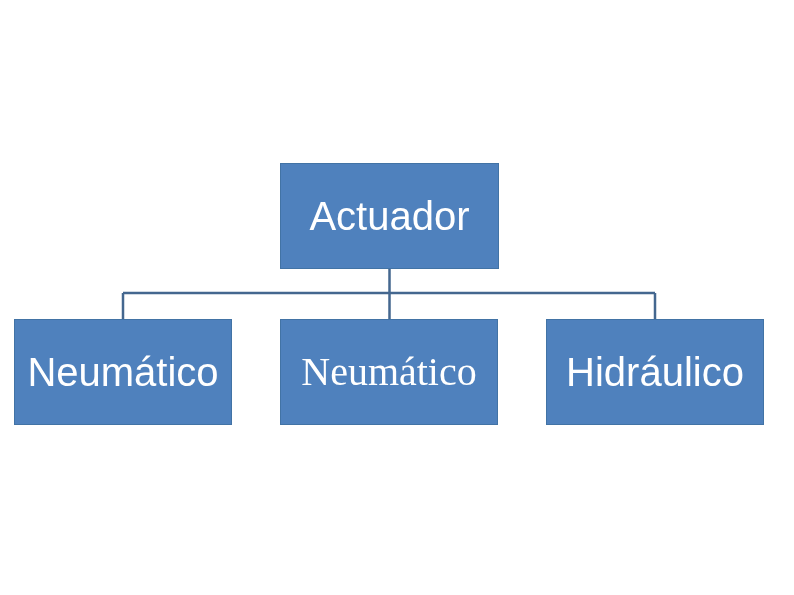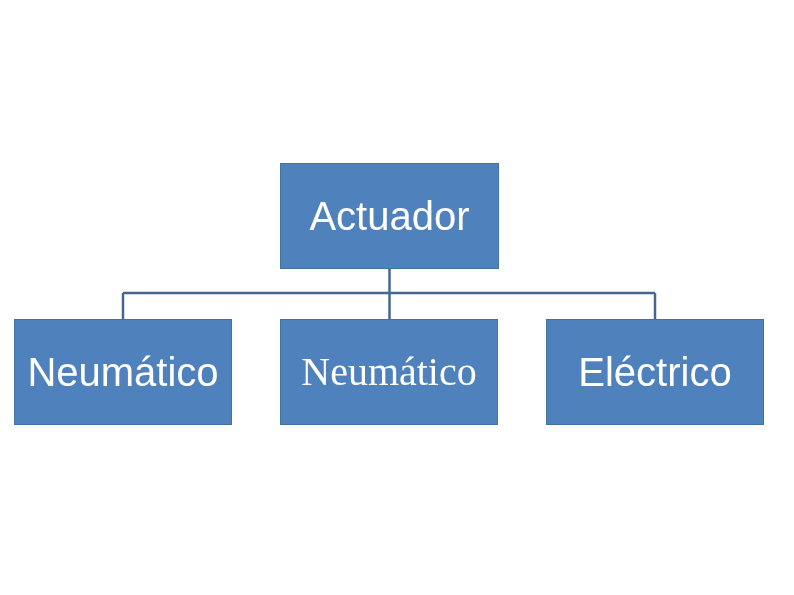--- a/index.html
+++ b/index.html
@@ -63,16 +63,16 @@
 
   <div class="node c0">
     <span>Neumático</span>
   </div>
 
   <div class="node c1">
     <span>Neumático</span>
   </div>
 
   <div class="node c2">
-    <span>Eléctrico</span>
+    <span>Hidráulico</span>
   </div>
 
 </div>
 
 </body></html>

